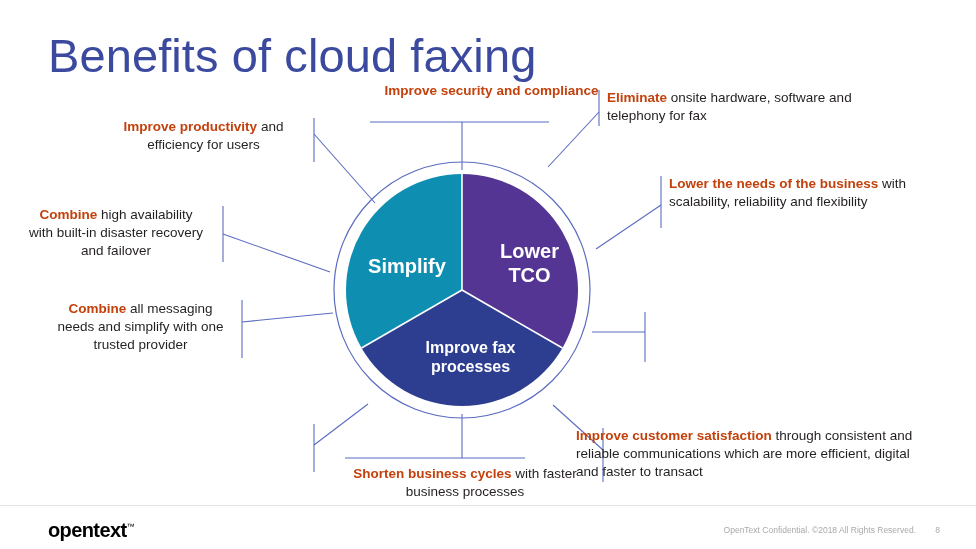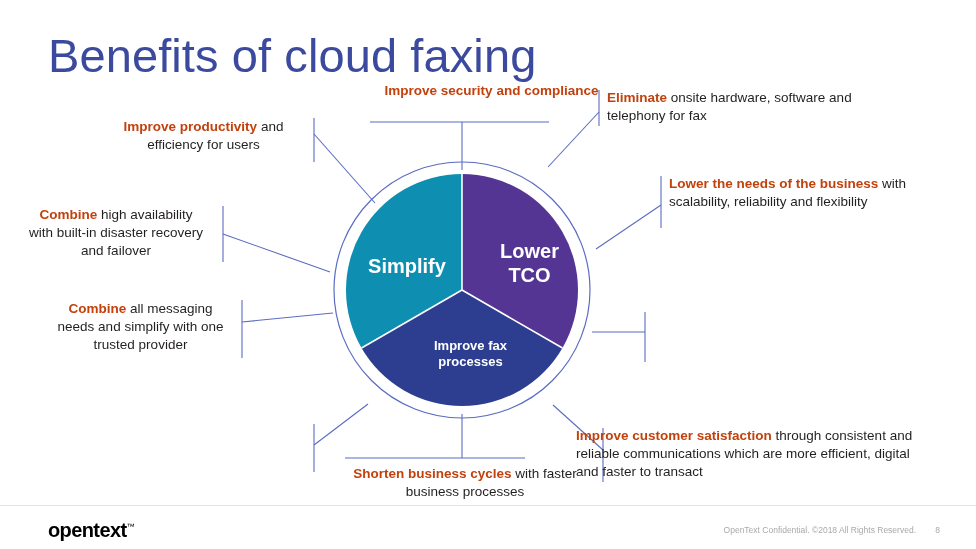--- a/index.html
+++ b/index.html
@@ -67,21 +67,21 @@
   .pie-label{
     position:absolute;
     color:#ffffff;
     font-weight:bold;
     text-align:center;
     line-height:1.2;
     white-space:pre-line;
   }
   .pl-simplify{ left:352px; top:254px; width:110px; font-size:20px; }
   .pl-lower   { left:478px; top:239px; width:103px; font-size:20px; }
-  .pl-improve { left:388px; top:338px; width:165px; font-size:13px; }
+  .pl-improve { left:388px; top:338px; width:165px; font-size:16px; }
 
   
   .footer{
     position:absolute;
     left:0; bottom:0;
     width:976px; height:44px;
   }
   .footer-rule{
     position:absolute;
     left:0; top:0; width:976px; height:1px;

